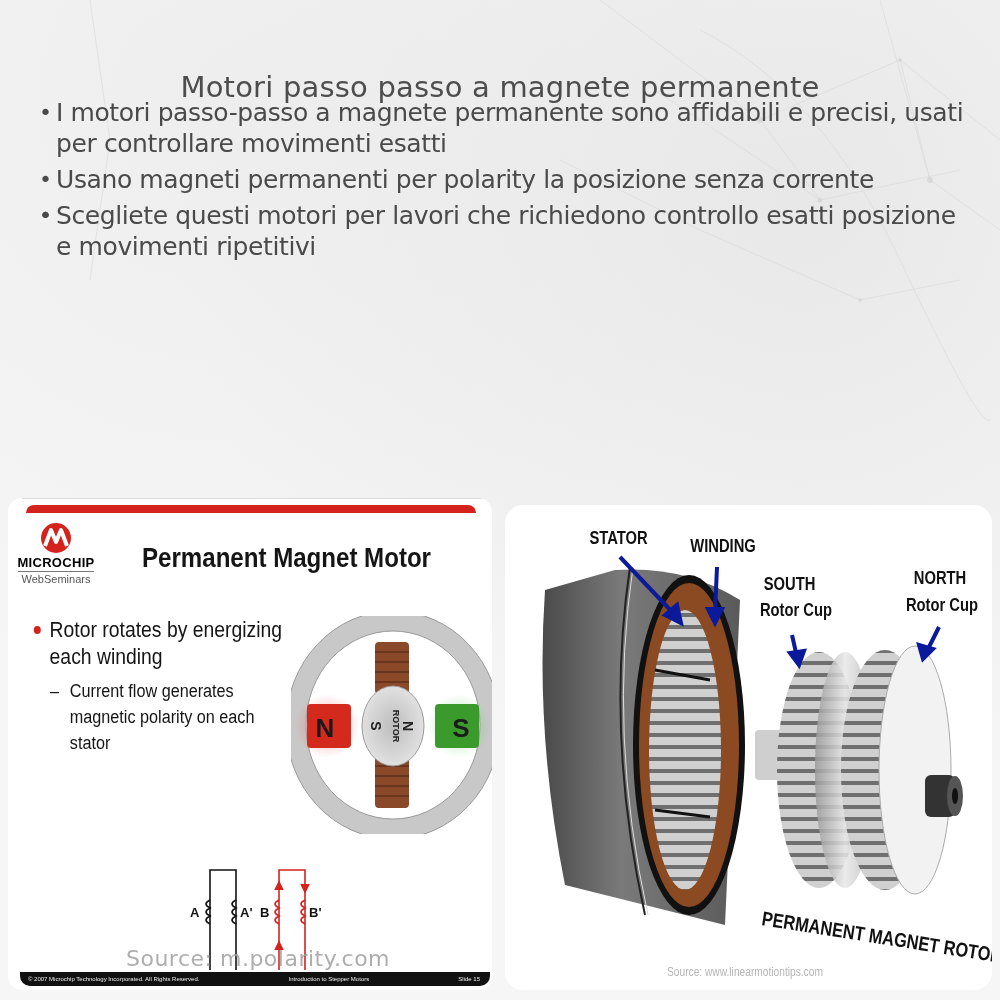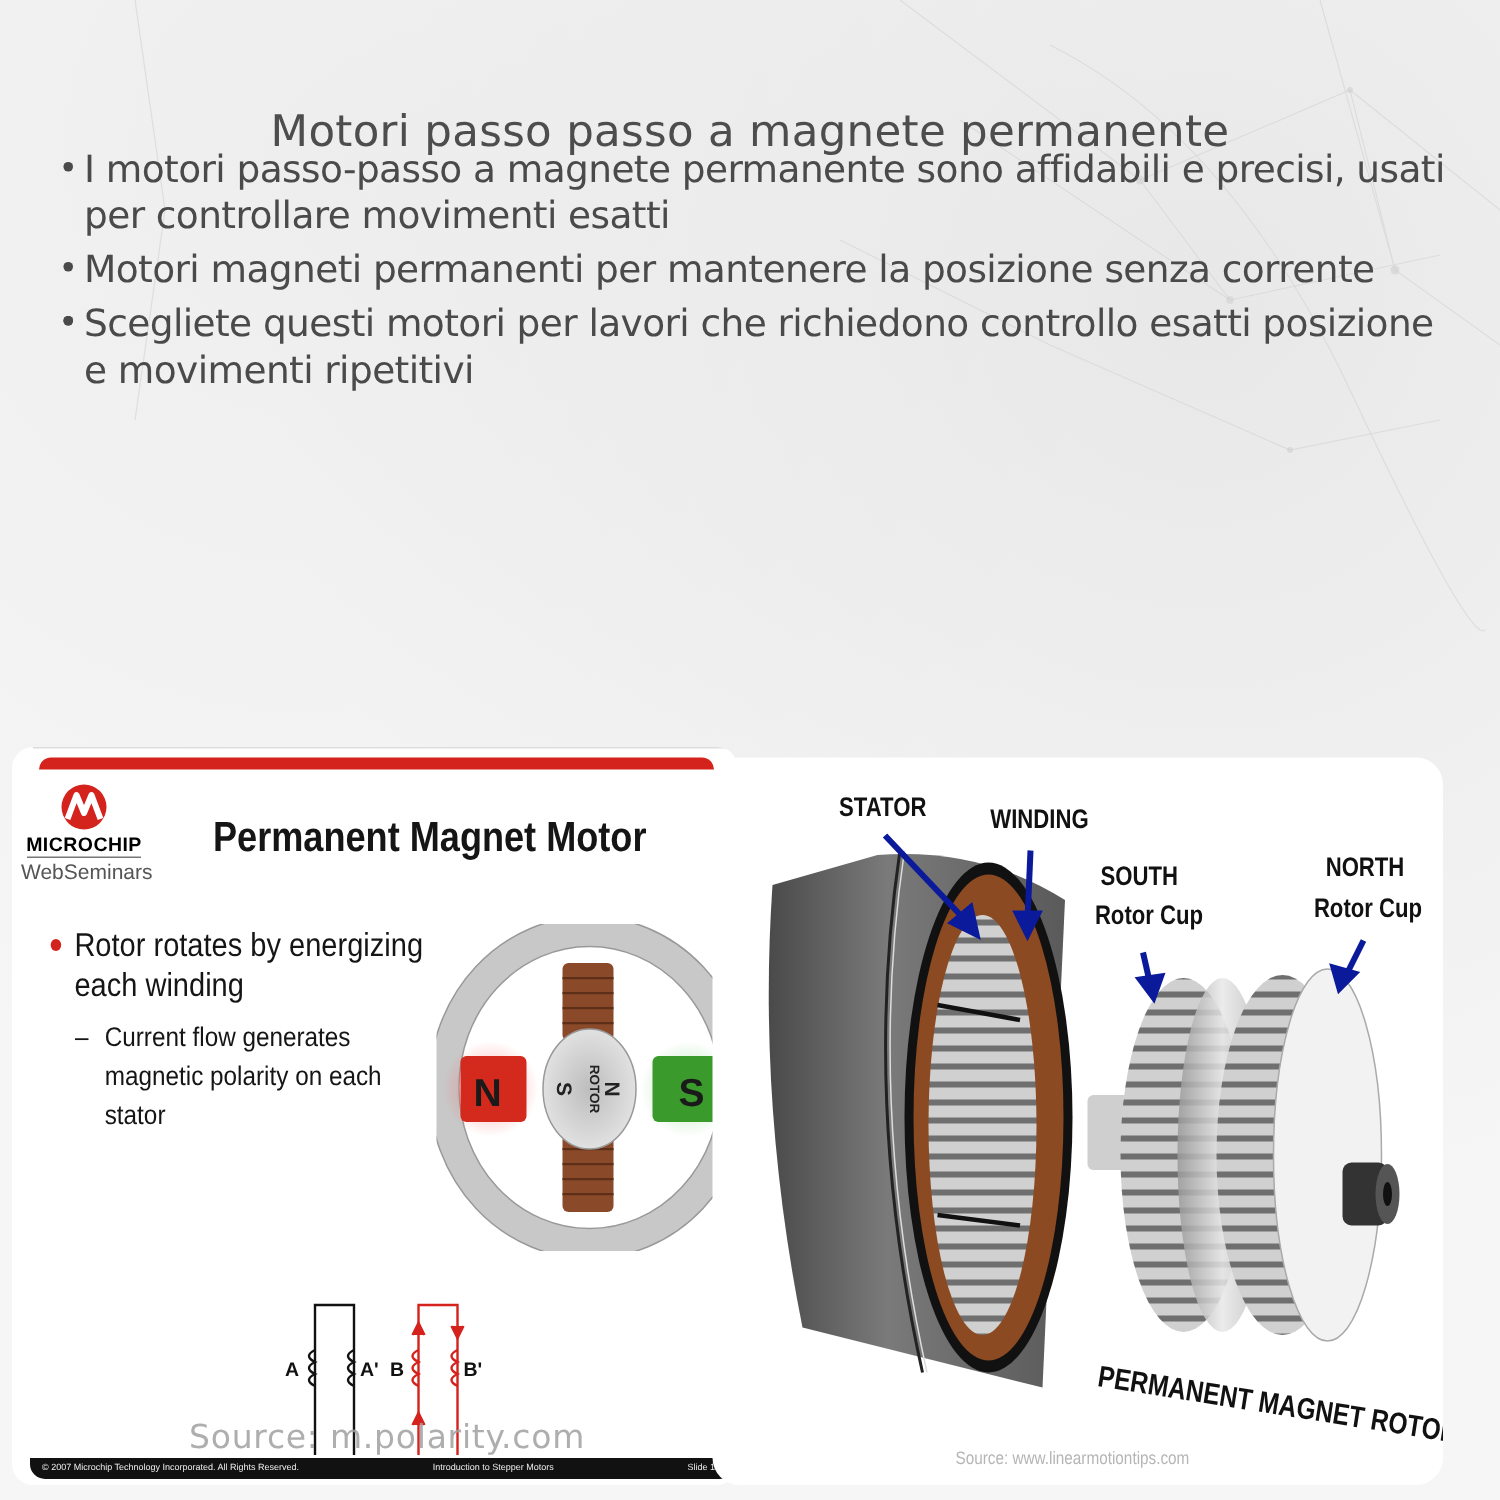--- a/index.html
+++ b/index.html
@@ -53,21 +53,21 @@
     }
     .mc-logo { position: absolute; left: 6px; top: 22px; width: 84px; }
     .mc-logo .mark { display: block; margin: 0 auto; }
     .mc-logo .word {
       display: block; text-align: center; font-family: "Liberation Sans", sans-serif;
       font-weight: 700; font-size: 13px; color: #000000; letter-spacing: 0.3px; margin-top: 1px;
     }
     .mc-logo .rule { height: 1px; background: #777; margin: 1px 4px; }
     .mc-logo .sub {
       display: block; text-align: center; font-family: "Liberation Sans", sans-serif;
-      font-size: 14px; color: #555;
+      font-size: 11px; color: #555;
     }
     .slide-title {
       position: absolute; left: 134px; top: 44px;
       font-family: "Liberation Sans", sans-serif; font-weight: 700; font-size: 28px;
       color: #151515; transform: scaleX(0.86); transform-origin: left;
       white-space: nowrap;
     }
     .slide-bullet {
       position: absolute; left: 24px; top: 118px;
       font-family: "Liberation Sans", sans-serif; font-size: 22px; line-height: 27px;
@@ -97,21 +97,21 @@
     }
     .slide-footer {
       position: absolute; left: 12px; top: 474px; width: 470px; height: 14px;
       background: #111; border-radius: 0 0 10px 10px;
       font-family: "Liberation Sans", sans-serif; font-size: 6px; color: #eee;
       display: flex; align-items: center; justify-content: space-between; padding: 0 10px 0 8px;
     }
 
     
     .slide-right {
-      position: absolute; left: 475px; top: 505px; width: 487px; height: 485px;
+      position: absolute; left: 505px; top: 505px; width: 487px; height: 485px;
       background: #fff; border-radius: 18px; overflow: hidden;
     }
     .lbl {
       position: absolute; font-family: "Liberation Sans", sans-serif; font-weight: 700;
       color: #111; text-align: center; transform: scaleX(0.82); transform-origin: center;
       font-size: 18px; line-height: 22px; white-space: nowrap;
     }
     .pm-rotor {
       position: absolute; left: 257px; top: 402px;
       font-family: "Liberation Sans", sans-serif; font-weight: 700; font-size: 20px;
@@ -151,21 +151,21 @@
 
 <h1 class="title">Motori passo passo a magnete permanente</h1>
 
 <ul class="bullets">
   <li>
     <span class="dot">•</span>
     <span>I motori passo-passo a magnete permanente sono affidabili e precisi, usati per controllare movimenti esatti</span>
   </li>
   <li>
     <span class="dot">•</span>
-    <span>Motori magneti permanenti per mantenere la posizione senza corrente</span>
+    <span>Usano magneti permanenti per polarity la posizione senza corrente</span>
   </li>
   <li>
     <span class="dot">•</span>
   </li>
   <li>
     <span class="dot">•</span>
     <span>Scegliete questi motori per lavori che richiedono controllo esatti posizione e movimenti ripetitivi</span>
   </li>
 </ul>
 

